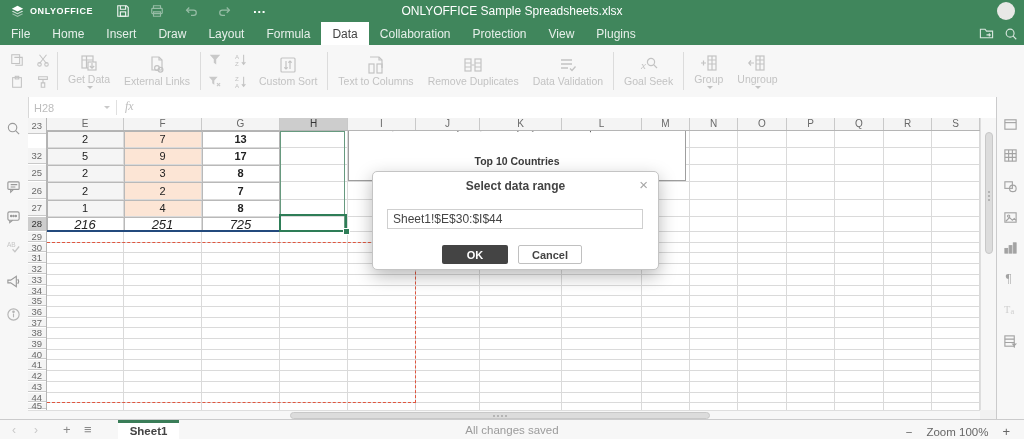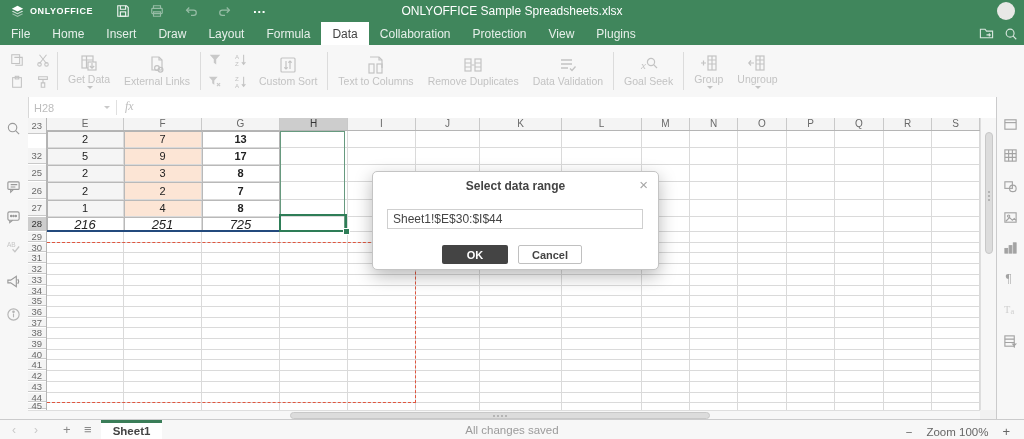--- a/index.html
+++ b/index.html
@@ -92,21 +92,21 @@
   #range-input{position:absolute;left:14px;top:37px;width:256px;height:20px;border:1px solid #cfcfcf;box-sizing:border-box;
                font-size:12px;color:#444;line-height:18px;padding-left:5px;background:#fff;}
   .dlg-btn{position:absolute;top:73px;height:19px;border-radius:2px;font-size:11px;font-weight:bold;
            display:flex;align-items:center;justify-content:center;box-sizing:border-box;}
   #ok-btn{left:69px;width:66px;background:#444;color:#fff;}
   #cancel-btn{left:145px;width:64px;background:#fff;border:1px solid #c0c0c0;color:#444;}
   
   #statusbar{left:0;top:419px;width:1024px;height:20px;background:#f7f7f7;border-top:1px solid #cbcbcc;box-sizing:border-box;}
   .sb-nav{position:absolute;top:3px;font-size:12px;color:#c9c9c9;}
   .sb-tool{position:absolute;top:3px;font-size:13px;color:#8a8a8a;line-height:13px;}
-  #sheet-tab{position:absolute;left:101px;top:0;width:61px;height:20px;background:#fff;border-top:3px solid #3a7d58;
+  #sheet-tab{position:absolute;left:118px;top:0;width:61px;height:20px;background:#fff;border-top:3px solid #3a7d58;
              box-sizing:border-box;text-align:center;font-size:11.5px;font-weight:bold;color:#444;line-height:16px;}
   #autosave{position:absolute;left:0;right:0;top:4px;text-align:center;font-size:11.5px;color:#9b9b9b;}
   #zoom-ctrl{position:absolute;right:14px;top:4px;display:flex;gap:14px;align-items:center;font-size:11.5px;color:#666;}
 </style>
 </head>
 <body>
 
 <div id="app">
 
   <div id="menubar" class="abs">
@@ -489,20 +489,31 @@
       <div class="cell cF" style="left:96px;top:64px;width:77px;height:17px;position:absolute;">2</div>
       <div class="cell cG" style="left:174px;top:64px;width:77px;height:17px;position:absolute;">7</div>
       <div class="cell cE" style="left:19px;top:82px;width:76px;height:16px;position:absolute;">1</div>
       <div class="cell cF" style="left:96px;top:82px;width:77px;height:16px;position:absolute;">4</div>
       <div class="cell cG" style="left:174px;top:82px;width:77px;height:16px;position:absolute;">8</div>
       <div class="cell r28" style="left:19px;top:99px;width:76px;height:14px;position:absolute;">216</div>
       <div class="cell r28" style="left:96px;top:99px;width:77px;height:14px;position:absolute;">251</div>
       <div class="cell r28" style="left:174px;top:99px;width:77px;height:14px;position:absolute;">725</div>
     </div>
 
+  <div id="chart" class="abs">
+    <div id="chart-labels">
+        <span class="ax-lab" style="left: 28px; top: -14px; transform-origin: left top; transform: rotate(-45deg) translateY(14px);">Great B</span>
+        <span class="ax-lab" style="left: 93px; top: -14px; transform-origin: left top; transform: rotate(-45deg) translateY(14px);">K</span>
+        <span class="ax-lab" style="left: 116px; top: -14px; transform-origin: left top; transform: rotate(-45deg) translateY(14px);">Ge</span>
+        <span class="ax-lab" style="left: 153px; top: -14px; transform-origin: left top; transform: rotate(-45deg) translateY(14px);">P</span>
+        <span class="ax-lab" style="left: 168px; top: -14px; transform-origin: left top; transform: rotate(-45deg) translateY(14px);">South</span>
+        <span class="ax-lab" style="left: 226px; top: -14px; transform-origin: left top; transform: rotate(-45deg) translateY(14px);">Au</span>
+      </div>
+    <div id="chart-title">Top 10 Countries</div>
+  </div>
 
   <div id="tbl-border" class="abs"></div>
   <div class="tbl-line" style="left:124px;top:131px;width:1px;height:100px;"></div>
   <div class="tbl-line" style="left:202px;top:131px;width:1px;height:100px;"></div>
   <div class="tbl-line" style="left:47px;top:148px;width:233px;height:1px;"></div>
   <div class="tbl-line" style="left:47px;top:165px;width:233px;height:1px;"></div>
   <div class="tbl-line" style="left:47px;top:182px;width:233px;height:1px;"></div>
   <div class="tbl-line" style="left:47px;top:200px;width:233px;height:1px;"></div>
   <div class="tbl-line" style="left:47px;top:217px;width:233px;height:1px;"></div>
   <div id="navy-line" class="abs"></div>

